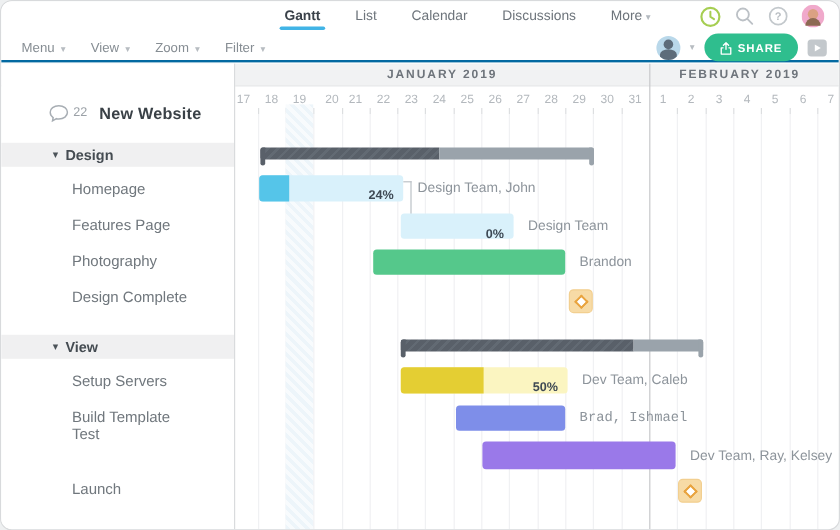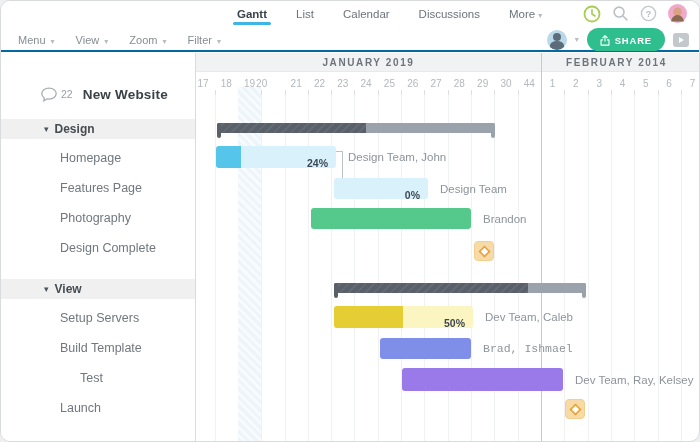--- a/index.html
+++ b/index.html
@@ -159,39 +159,39 @@
         <div class="side-row group" style="top: 226px;">
           <span class="tri">▾</span>
           <span class="lbl">View</span>
         </div>
         <div class="side-row task" style="top: 250px;">
           <span class="lbl">Setup Servers</span>
         </div>
         <div class="side-row task" style="top: 280px;">
           <span class="lbl">Build Template</span>
         </div>
-        <div class="side-row task" style="top: 310px; padding-left: 20px;">
+        <div class="side-row task" style="top: 294px;">
           <span class="lbl">Test</span>
         </div>
         <div class="side-row task" style="top: 340px;">
           <span class="lbl">Launch</span>
         </div>
       </div>
   </div>
 
   <div class="chart" id="chart">
     <div class="connector"></div>
   <div class="d-label" style="left: -4.7px; width: 23.31px;">17</div>
       <div class="d-label" style="left: 18.61px; width: 23.31px;">18</div>
       <div class="tick" style="left: 18.61px;"></div>
       <div class="gridline" style="left: 18.61px;"></div>
       <div class="d-label" style="left: 41.92px; width: 23.31px;">19</div>
       <div class="tick" style="left: 41.92px;"></div>
       <div class="gridline" style="left: 41.92px;"></div>
-      <div class="d-label" style="left: 54px; width: 23.31px;">20</div>
+      <div class="d-label" style="left: 69px; width: 23.31px;">20</div>
       <div class="tick" style="left: 65.23px;"></div>
       <div class="gridline" style="left: 65.23px;"></div>
       <div class="d-label" style="left: 88.54px; width: 23.31px;">21</div>
       <div class="tick" style="left: 88.54px;"></div>
       <div class="gridline" style="left: 88.54px;"></div>
       <div class="d-label" style="left: 111.85px; width: 23.31px;">22</div>
       <div class="tick" style="left: 111.85px;"></div>
       <div class="gridline" style="left: 111.85px;"></div>
       <div class="d-label" style="left: 135.16px; width: 23.31px;">23</div>
       <div class="tick" style="left: 135.16px;"></div>
@@ -210,21 +210,21 @@
       <div class="gridline" style="left: 228.4px;"></div>
       <div class="d-label" style="left: 251.71px; width: 23.31px;">28</div>
       <div class="tick" style="left: 251.71px;"></div>
       <div class="gridline" style="left: 251.71px;"></div>
       <div class="d-label" style="left: 275.02px; width: 23.31px;">29</div>
       <div class="tick" style="left: 275.02px;"></div>
       <div class="gridline" style="left: 275.02px;"></div>
       <div class="d-label" style="left: 298.33px; width: 23.31px;">30</div>
       <div class="tick" style="left: 298.33px;"></div>
       <div class="gridline" style="left: 298.33px;"></div>
-      <div class="d-label" style="left: 321.64px; width: 23.31px;">44</div>
+      <div class="d-label" style="left: 321.64px; width: 23.31px;">31</div>
       <div class="tick" style="left: 321.64px;"></div>
       <div class="gridline" style="left: 321.64px;"></div>
       <div class="d-label" style="left: 344.95px; width: 23.31px;">1</div>
       <div class="d-label" style="left: 368.26px; width: 23.31px;">2</div>
       <div class="tick" style="left: 368.26px;"></div>
       <div class="gridline" style="left: 368.26px;"></div>
       <div class="d-label" style="left: 391.57px; width: 23.31px;">3</div>
       <div class="tick" style="left: 391.57px;"></div>
       <div class="gridline" style="left: 391.57px;"></div>
       <div class="d-label" style="left: 414.88px; width: 23.31px;">4</div>
@@ -235,21 +235,21 @@
       <div class="gridline" style="left: 438.19px;"></div>
       <div class="d-label" style="left: 461.5px; width: 23.31px;">6</div>
       <div class="tick" style="left: 461.5px;"></div>
       <div class="gridline" style="left: 461.5px;"></div>
       <div class="d-label" style="left: 484.81px; width: 23.31px;">7</div>
       <div class="tick" style="left: 484.81px;"></div>
       <div class="gridline" style="left: 484.81px;"></div>
       <div class="weekend" style="left: 41.92px; width: 23.31px;"></div>
       <div class="month-divider" style="left: 344.95px;"></div>
       <div class="m-label" style="left: 0px; width: 344.95px; text-align: center;">JANUARY 2019</div>
-      <div class="m-label" style="left: 370px;">FEBRUARY 2014</div>
+      <div class="m-label" style="left: 370px;">FEBRUARY 2019</div>
       <div class="summary" style="left: 21px; top: 70px; width: 278px;">
         <div class="dark" style="width: 149px;"></div>
         <div class="light" style="left: 149px; width: 129px;"></div>
         <div class="tab l"></div>
         <div class="tab r"></div>
       </div>
       <div class="bar" style="left: 20px; top: 93px; width: 120px; height: 22px; background: rgb(217, 241, 251);">
         <div class="fill" style="width: 25px; background: rgb(85, 197, 233);"></div>
         <div class="pct">24%</div>
       </div>

